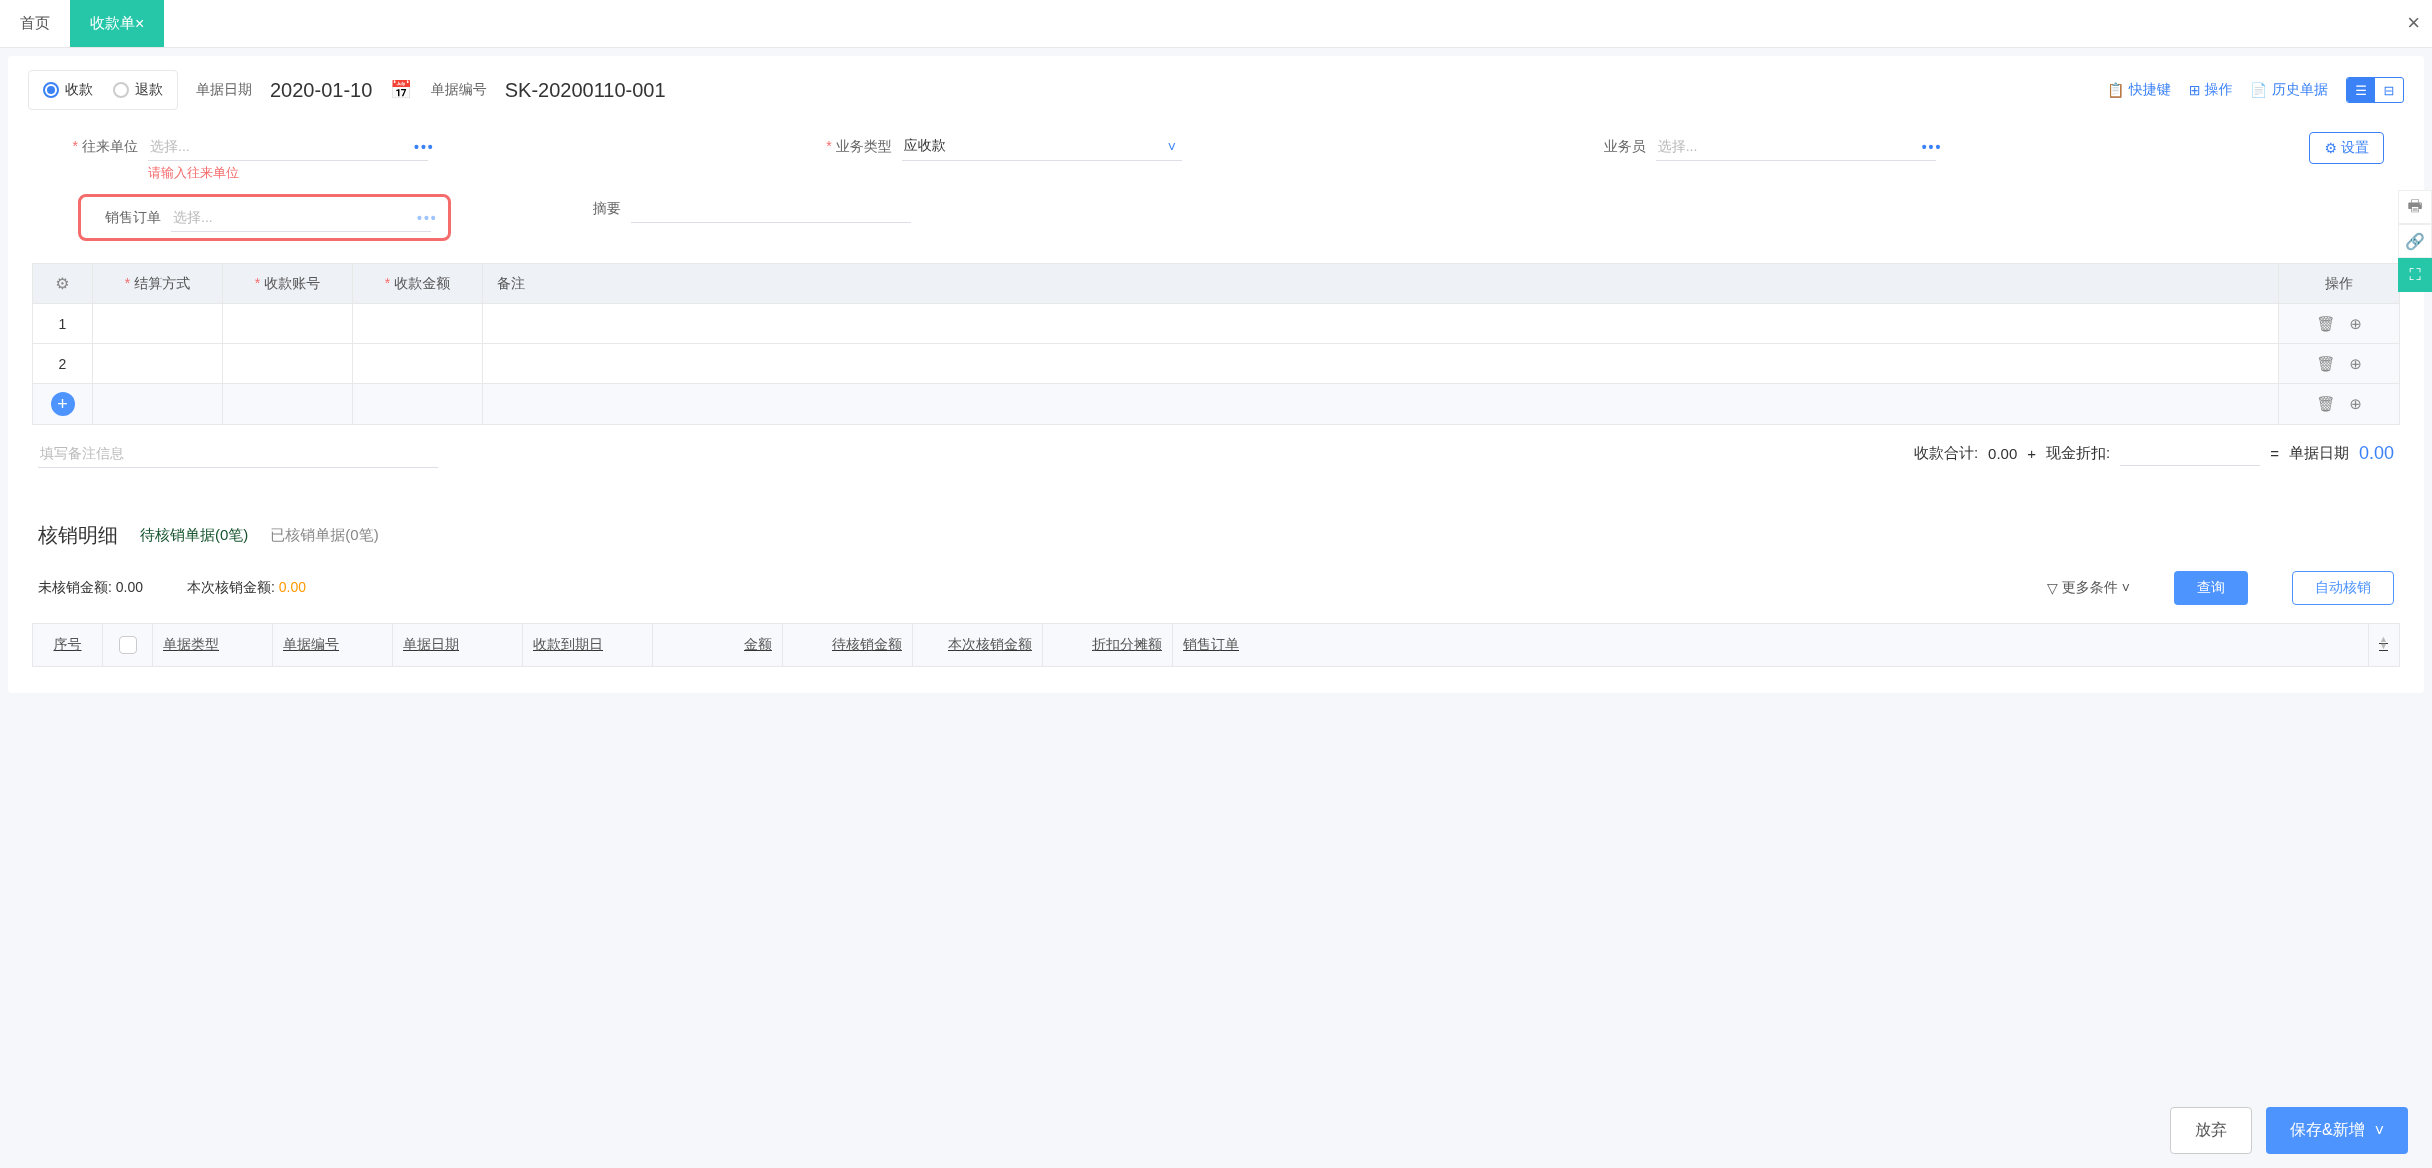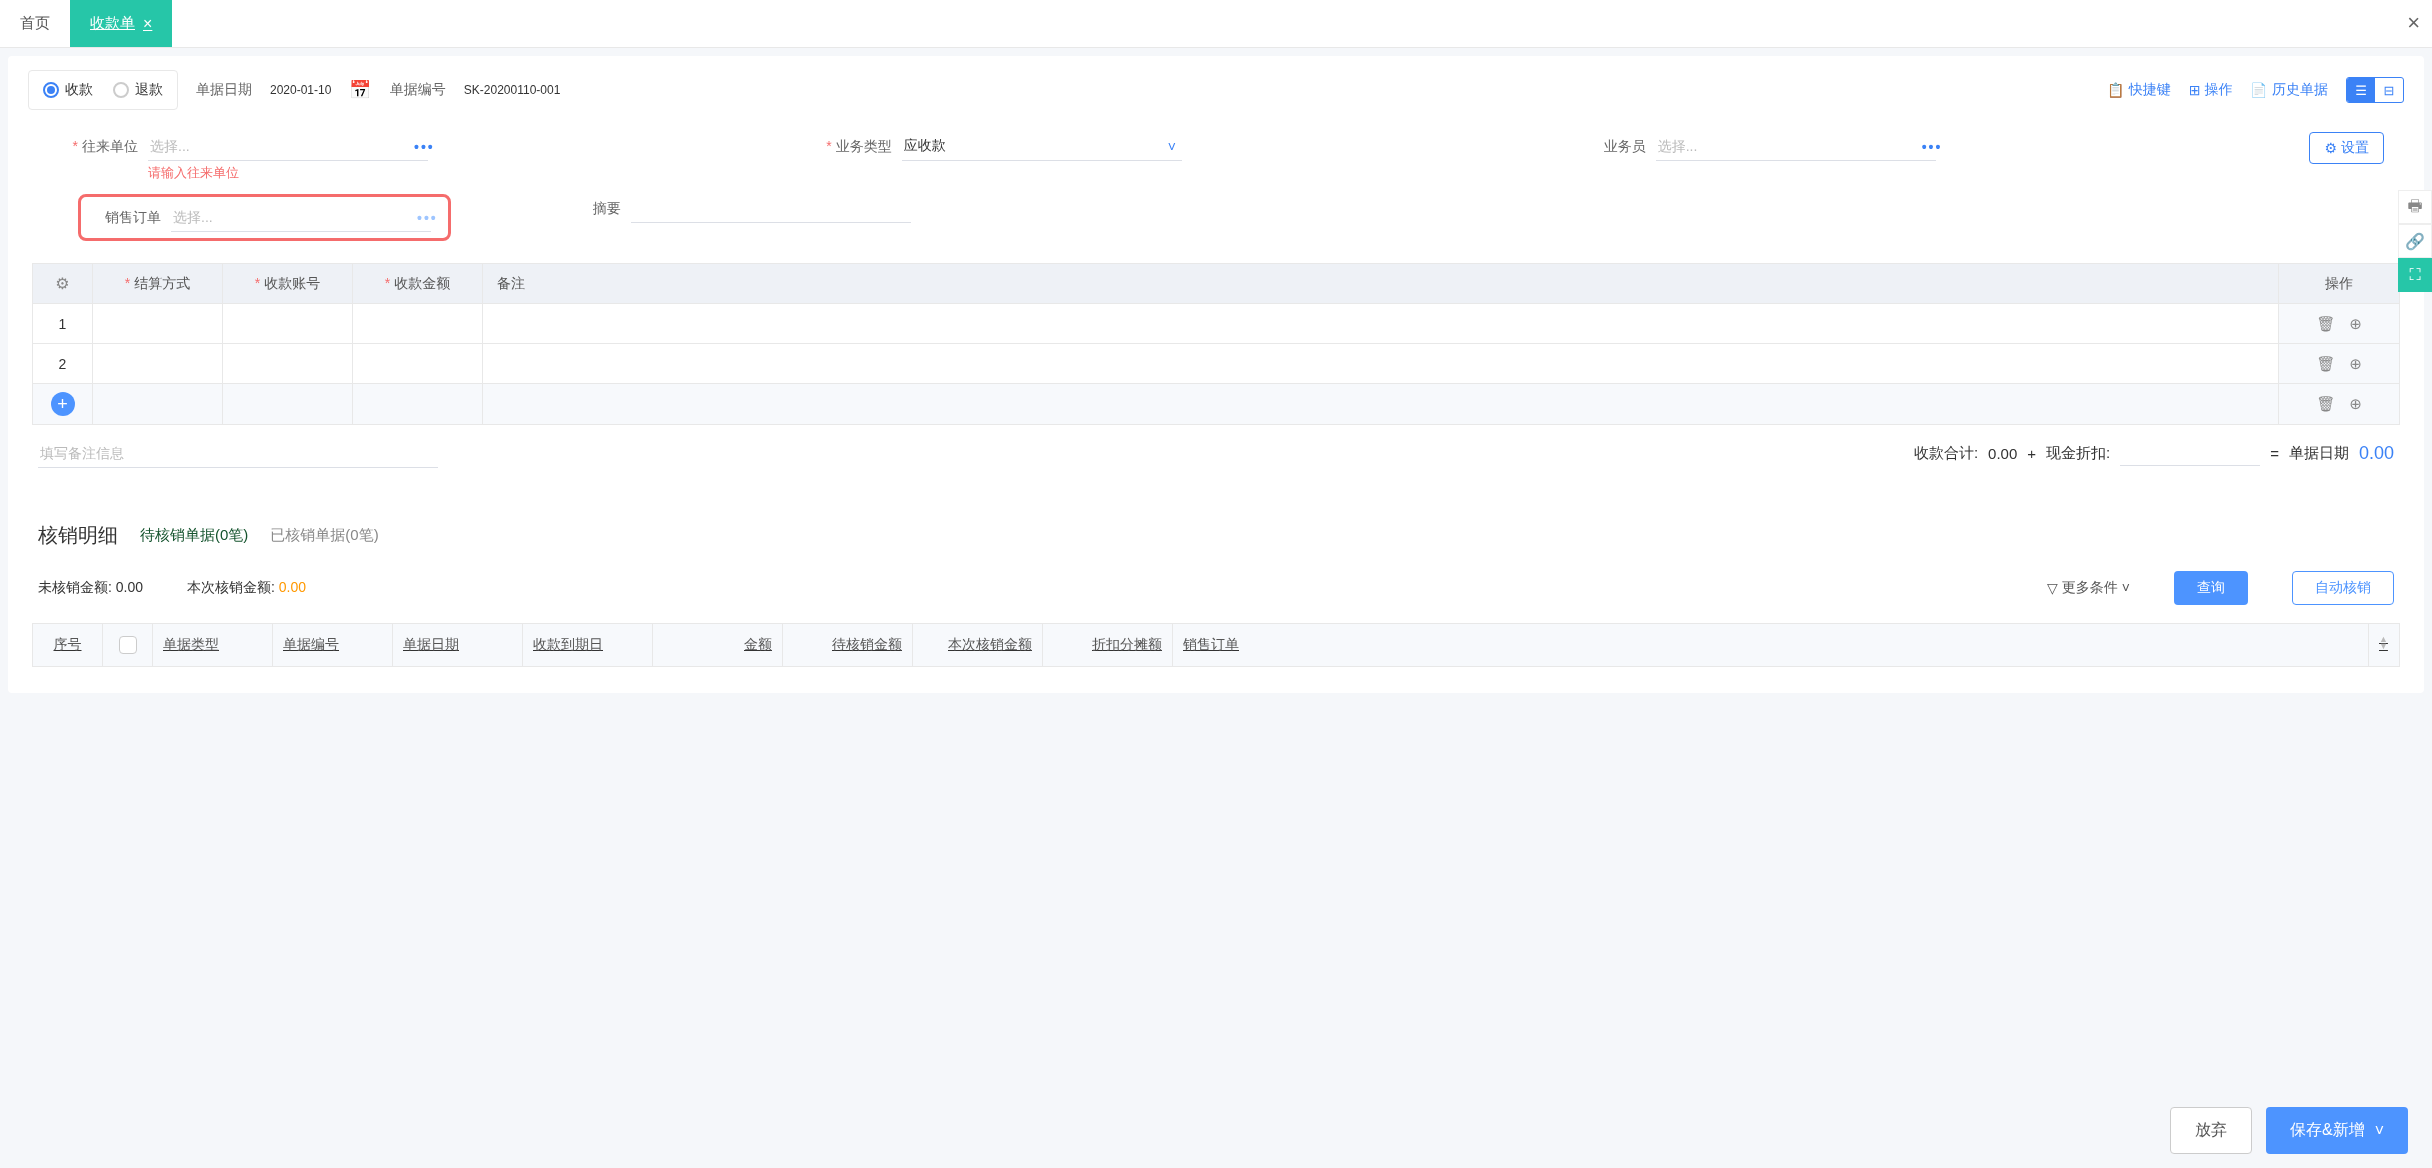--- a/index.html
+++ b/index.html
@@ -1,34 +1,34 @@
 <!DOCTYPE html>
 <html><head>
   <meta charset="utf-8">
   <style>
     * { box-sizing: border-box; margin: 0; padding: 0; }
     body { font-family: -apple-system, "Helvetica Neue", Arial, sans-serif; background: #f5f7fa; font-size: 14px; color: #333; }
     
     .tabs-bar { display: flex; align-items: center; background: #fff; border-bottom: 1px solid #e8e8e8; position: relative; }
     .tab { padding: 14px 20px; cursor: pointer; font-size: 15px; }
     .tab.home { color: #555; }
-    .tab.active { background: #26c6a8; color: #fff; display: flex; align-items: center; gap: 8px; text-decoration: underline; }
+    .tab.active { background: #26c6a8; color: #fff; display: flex; align-items: center; gap: 0; }
     .tab-close { font-size: 16px; }
     .global-close { position: absolute; right: 12px; top: 10px; font-size: 22px; color: #666; cursor: pointer; }
     
     .content { background: #fff; margin: 8px; border-radius: 4px; padding-bottom: 20px; }
     
     .header-row { display: flex; align-items: center; padding: 14px 20px; gap: 18px; }
     .radio-group { display: flex; gap: 20px; border: 1px solid #e8e8e8; border-radius: 4px; padding: 10px 14px; }
     .radio-opt { display: flex; align-items: center; gap: 6px; cursor: pointer; }
     .radio-circle { width: 16px; height: 16px; border-radius: 50%; border: 2px solid #ccc; display: inline-flex; align-items: center; justify-content: center; }
     .radio-circle.checked { border-color: #3b82f6; }
     .radio-circle.checked::after { content: ''; width: 8px; height: 8px; background: #3b82f6; border-radius: 50%; }
     .header-label { color: #666; font-size: 14px; }
-    .header-val { font-size: 12px; color: #333; text-align: right; }
+    .header-val { font-size: 20px; color: #333; text-align: right; }
     .cal-icon { color: #3b82f6; font-size: 18px; }
     
     .header-actions { margin-left: auto; display: flex; align-items: center; gap: 18px; }
     .action-link { display: flex; align-items: center; gap: 4px; color: #3b82f6; cursor: pointer; font-size: 14px; }
     .view-toggle { display: flex; border: 1px solid #3b82f6; border-radius: 3px; overflow: hidden; }
     .view-btn { width: 28px; height: 24px; display: flex; align-items: center; justify-content: center; cursor: pointer; color: #3b82f6; font-size: 13px; }
     .view-btn.active { background: #3b82f6; color: #fff; }
     
     .form-row { display: flex; padding: 8px 40px; gap: 20px; align-items: flex-start; }
     .form-field { display: flex; align-items: center; gap: 10px; position: relative; }

